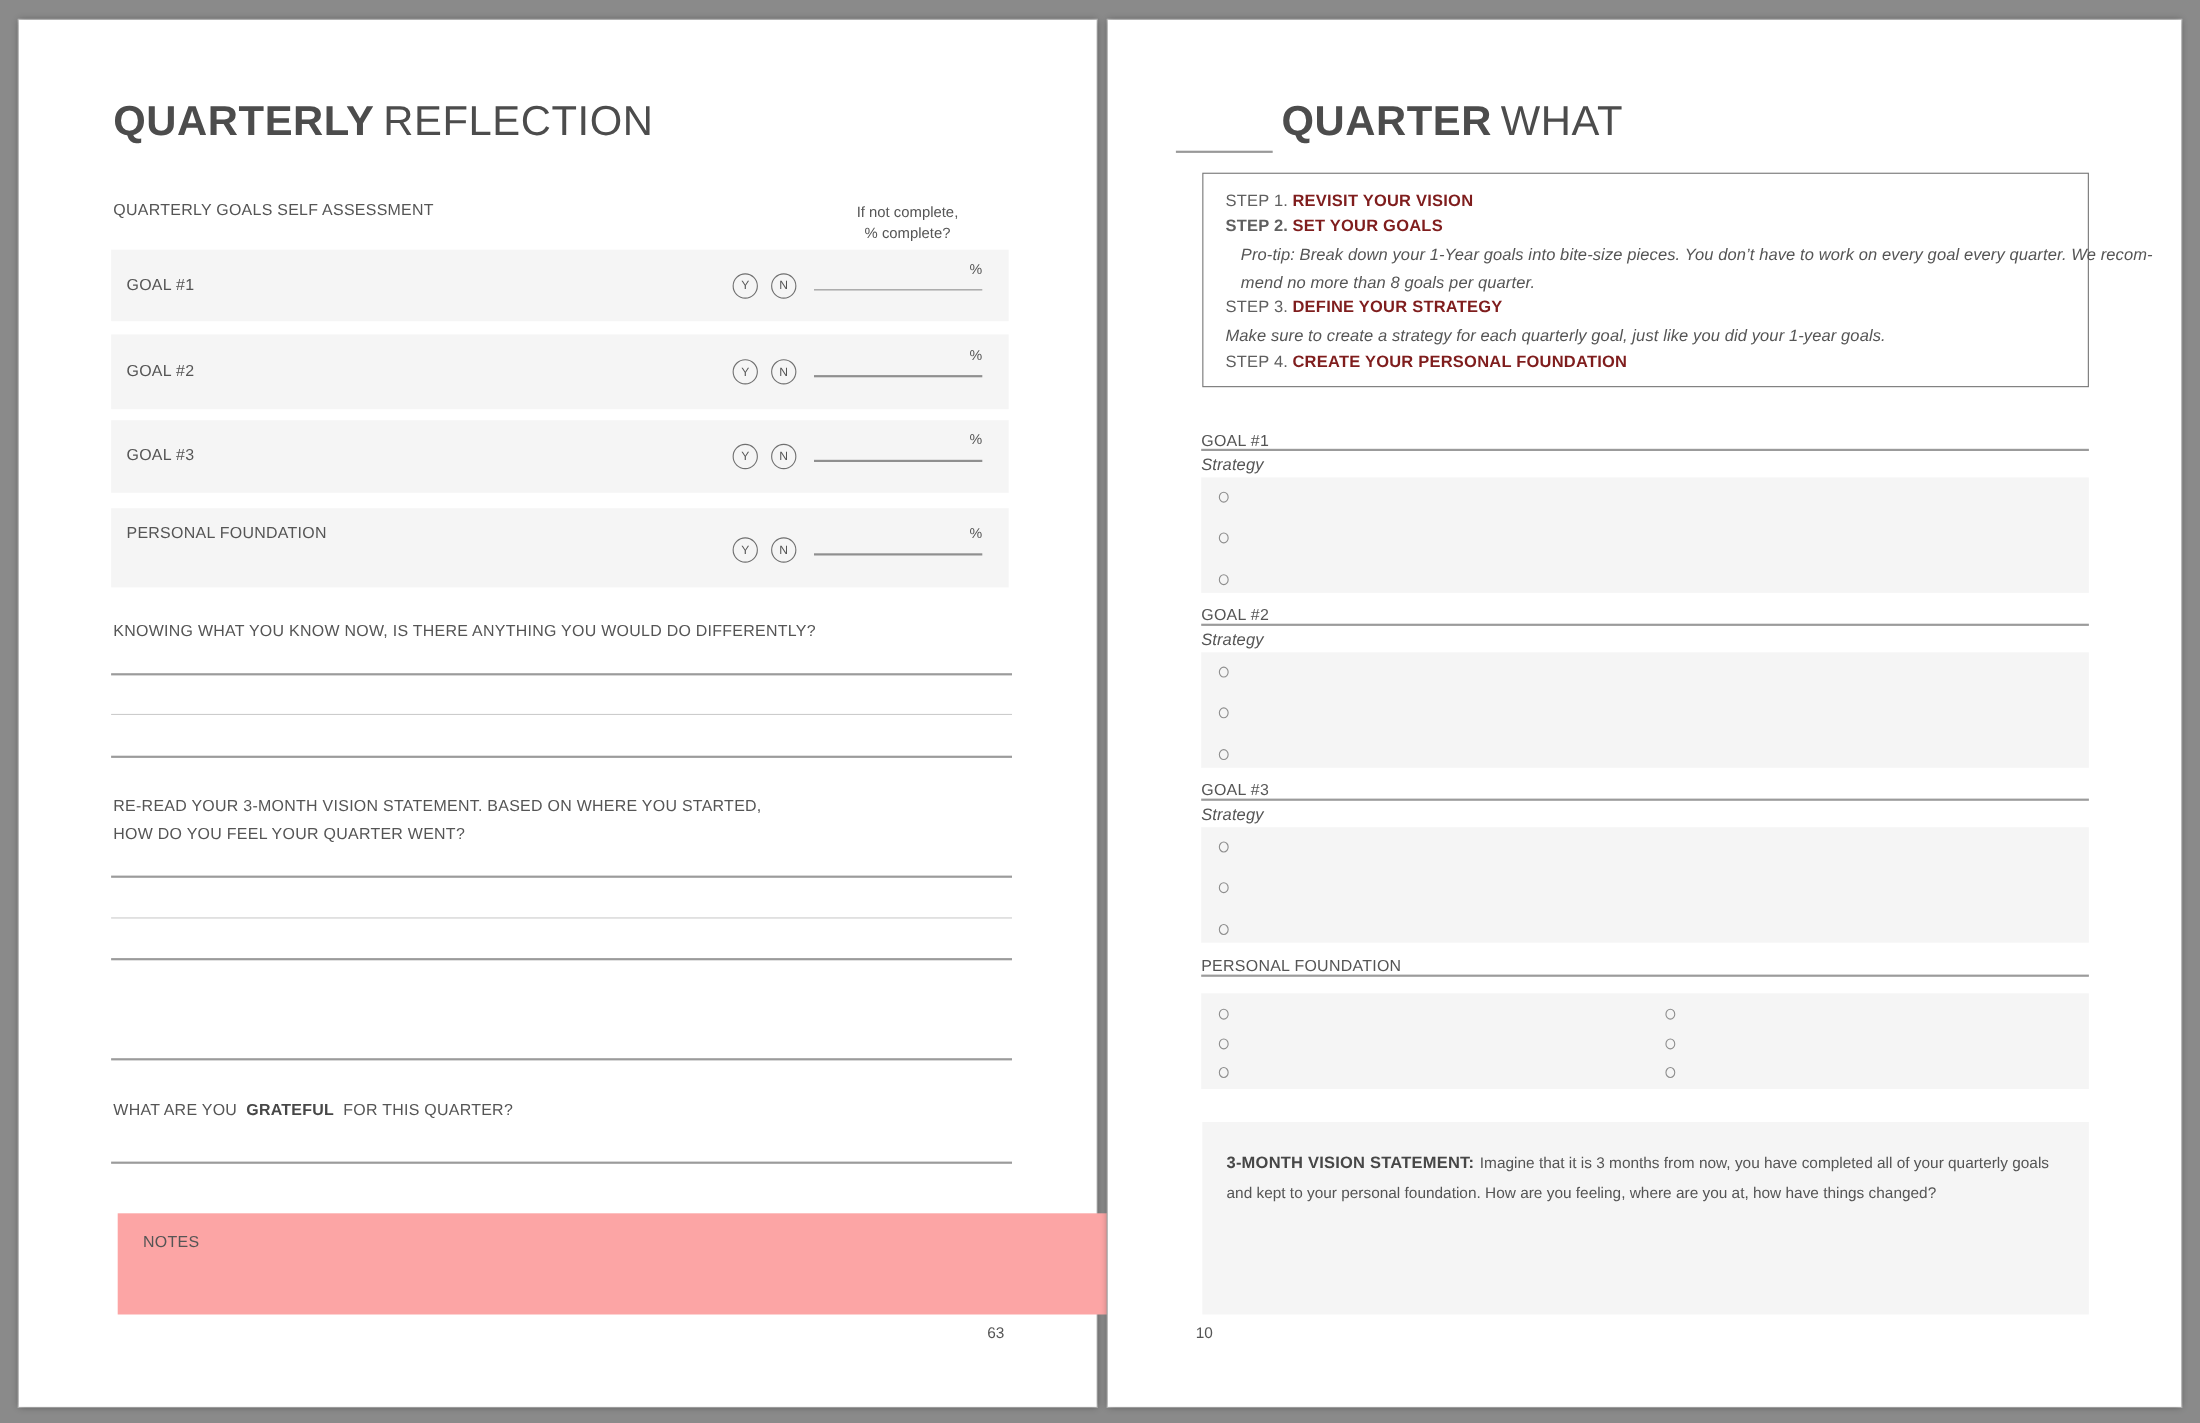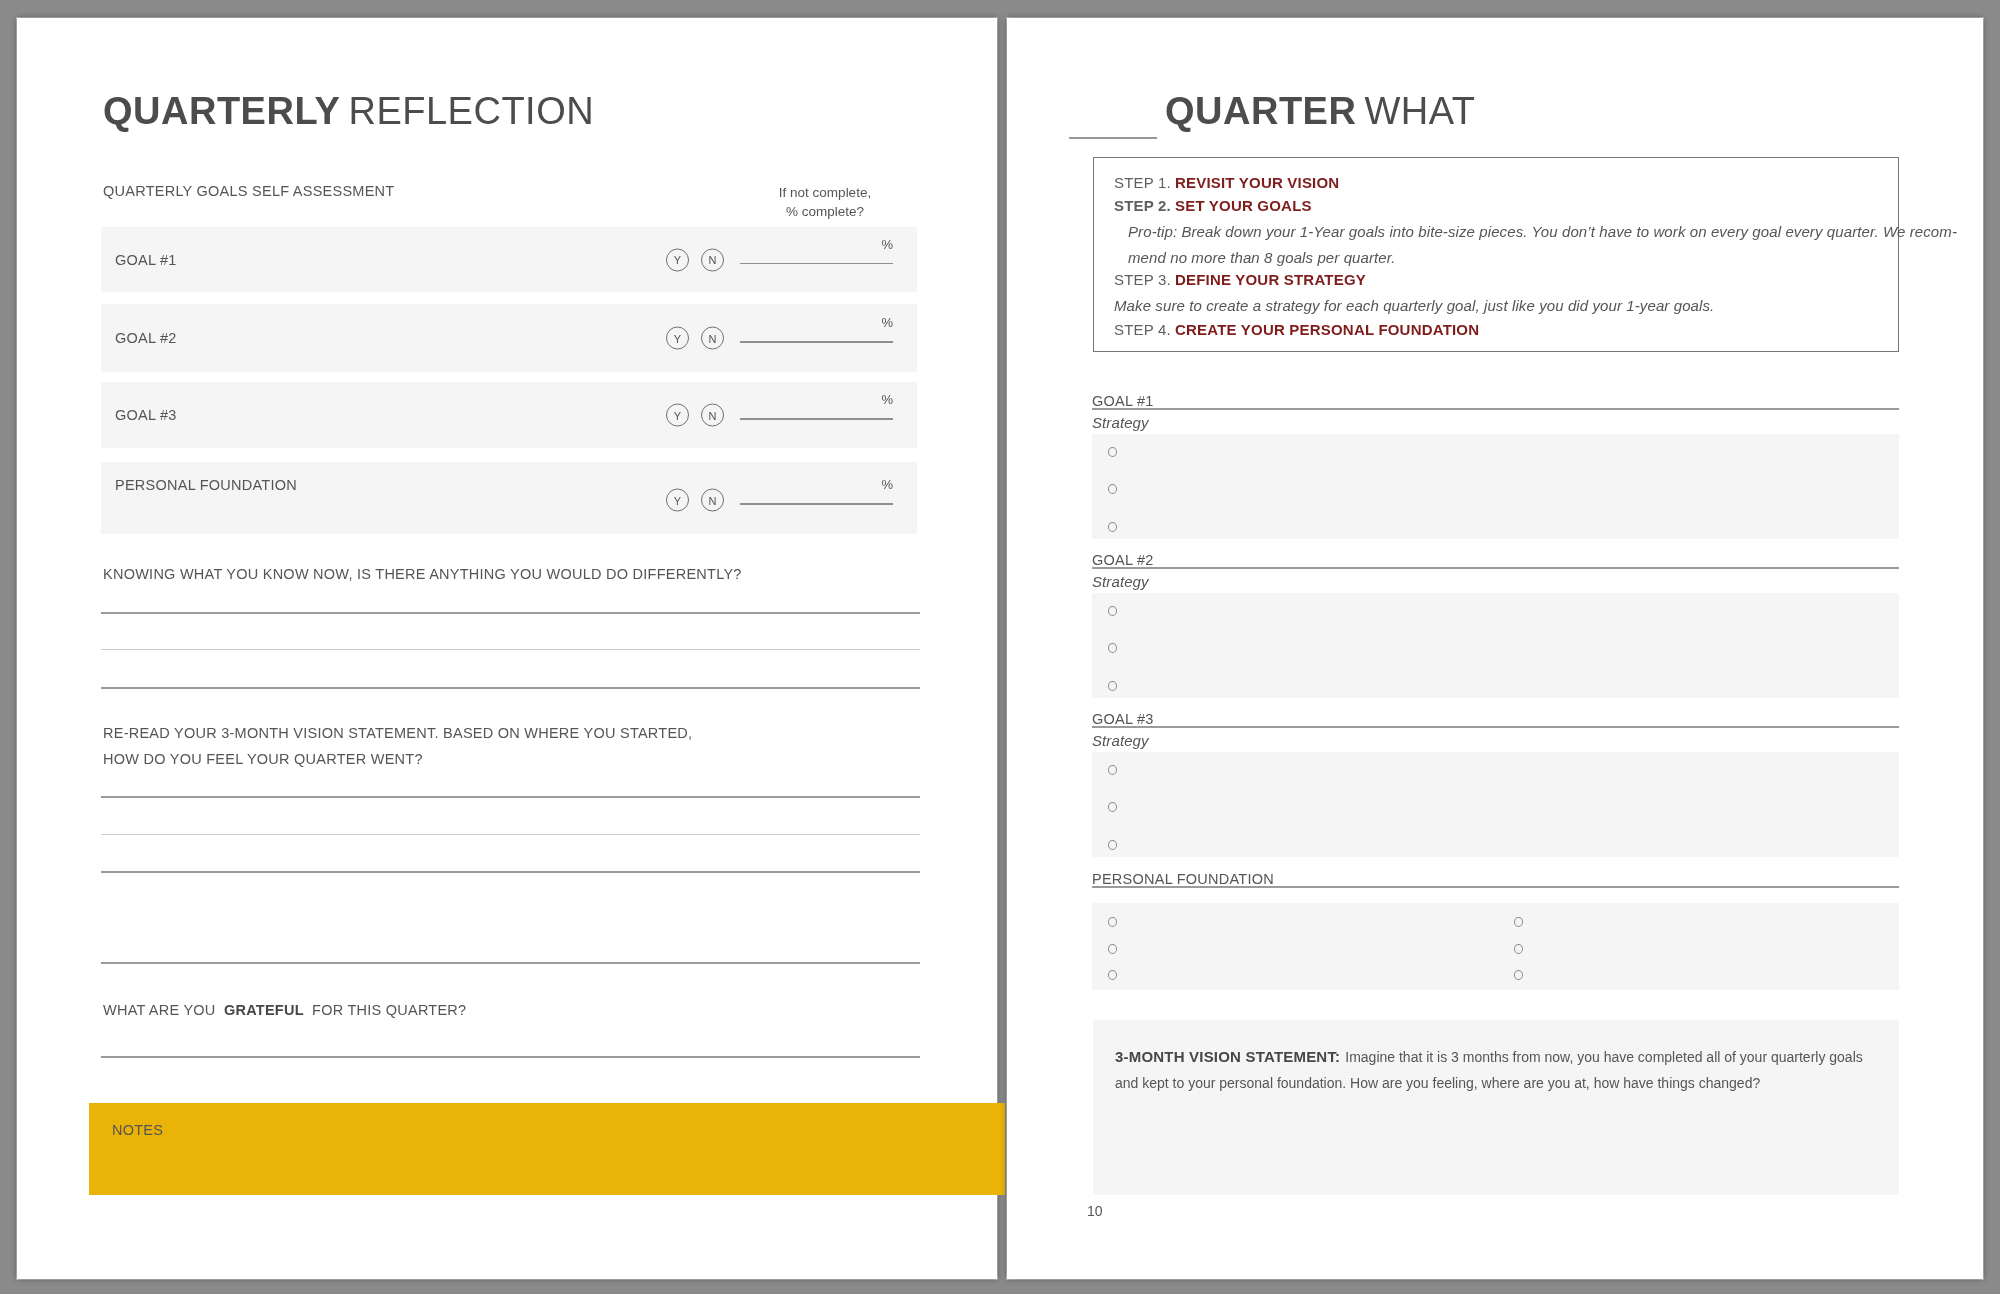--- a/index.html
+++ b/index.html
@@ -33,21 +33,21 @@
     display:flex;align-items:center;justify-content:center;
     font-size:11px;color:#555;top:50%;transform:translateY(-50%);box-sizing:border-box;background:transparent;
   }
   .yn-y{left:565px;} .yn-n{left:600px;}
   .pct-line{position:absolute;left:639px;width:153px;height:1.5px;background:#8f8f8f;top:calc(50% + 3px);}
   .pct{position:absolute;left:639px;width:153px;text-align:right;top:calc(50% - 23px);font-size:13px;color:#555;}
 
   .rule-dark{position:absolute;left:84px;width:819px;height:2px;background:#9b9b9b;}
   .rule-light{position:absolute;left:84px;width:819px;height:1px;background:#cccccc;}
 
-  .notes-box{position:absolute;left:72px;width:916px;height:92px;background:#eab308;}
+  .notes-box{position:absolute;left:90px;width:916px;height:92px;background:#fca5a5;}
   .pagenum{font-size:14px;color:#555;}
 
   .steps-box{position:absolute;left:86px;top:139px;width:806px;height:195px;border:1.5px solid #757575;box-sizing:border-box;}
   .step-line{position:absolute;left:20px;white-space:nowrap;font-size:15px;color:#5f5f5f;letter-spacing:.2px;}
   .step-line b{color:#7f1d1d;margin-left:4px;}
   .ital{font-style:italic;font-size:15px;color:#555;white-space:nowrap;letter-spacing:.1px;}
 
   .g-underline{position:absolute;left:85px;width:807px;height:2px;background:#9b9b9b;}
   .g-box{position:absolute;left:85px;width:807px;height:105px;background:#f5f5f5;}
   .dot{
@@ -122,20 +122,21 @@
     <span>WHAT ARE YOU</span>
     <b style="margin:0 4px;">GRATEFUL</b>
     <span>FOR THIS QUARTER?</span>
   </div>
   <div class="rule-dark" style="top:1038px;"></div>
 
   <div class="notes-box" style="top:1085px;">
     <span class="abs lbl" style="left:23px;top:19px;">NOTES</span>
   </div>
 
+  <div class="abs pagenum" style="left:84px;top:1185px;width:812px;text-align:right;">63</div>
 </div>
 
 <div id="page-right" class="page">
 
   <div class="abs" style="left:62px;top:119px;width:88px;height:1.5px;background:#999;"></div>
   <div class="abs title" style="left:158px;top:72px;">
     <span class="bold">QUARTER</span><span class="light">WHAT</span>
   </div>
 
   <div class="steps-box">

